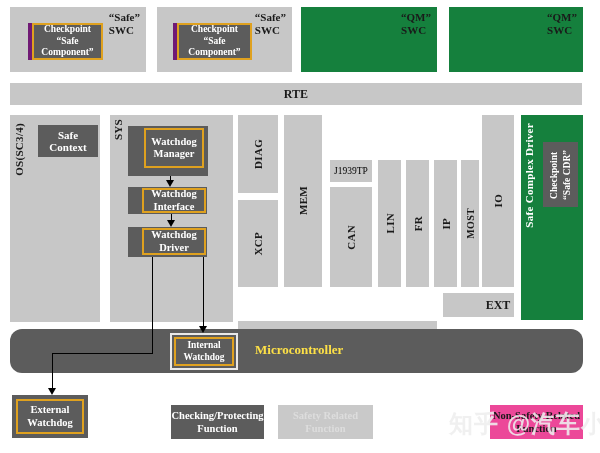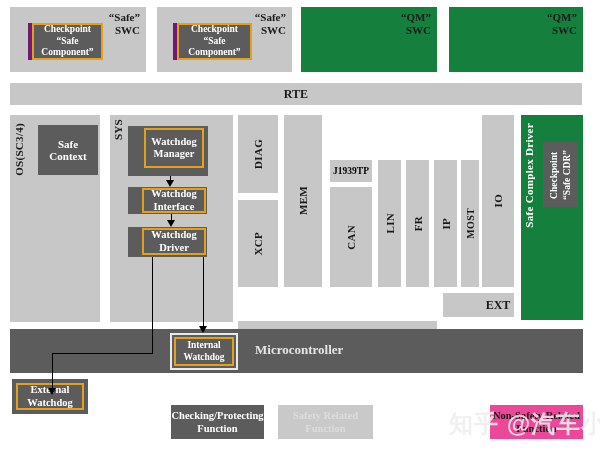--- a/index.html
+++ b/index.html
@@ -9,21 +9,21 @@
   }
   .b { position:absolute; box-sizing:border-box; }
   .lg { background:#c7c7c7; }
   .mg { background:#15803d; }
   .dk { background:#5c5c5c; color:#ffffff; }
   .center { display:flex; align-items:center; justify-content:center; text-align:center; }
   .pre { white-space:pre-line; }
   .vert { writing-mode:vertical-rl; transform:rotate(180deg); }
   .vlabel { font-weight:bold; font-size:11px; color:#1a1a1a; letter-spacing:0.3px; }
 
-  .swc-label { position:absolute; top:4px; right:6px; text-align:right;
+  .swc-label { position:absolute; top:4px; right:6px; 
     font-weight:bold; font-size:11px; line-height:1.15; white-space:pre-line; color:#1a1a1a; }
 
   .cp-outer { position:absolute; background:#701a75; box-sizing:border-box;padding-left:32px; }
   .cp-inner { position:absolute; top:0; bottom:0; left:4px; right:0;
     border:2px solid #dfa11f; background:#5c5c5c; box-sizing:border-box;
     display:flex; align-items:center; justify-content:center; text-align:center;
     font-size:9.5px; line-height:1.2; white-space:pre-line; color:#ffffff; font-weight:bold; }
 
   .wd { position:absolute; background:#5c5c5c; box-sizing:border-box; }
   .wd-inner { position:absolute; border:2px solid #dfa11f; box-sizing:border-box;
@@ -87,21 +87,21 @@
     <div class="swc-label">“QM”
 SWC</div>
   </div>
 
   <div class="b lg center" style="left:10px; top:83px; width:572px; height:22px;">
     <span class="barlabel">RTE</span>
   </div>
 
   <div class="b lg" style="left:10px; top:115px; width:90px; height:207px;">
     <span class="vert vlabel" style="position:absolute; left:3px; top:8px;">OS(SC3/4)</span>
-    <div class="b dk center" style="left:28px; top:10px; width:60px; height:50px; font-size:11px; font-weight:bold;">Safe Context</div>
+    <div class="b dk center" style="left:28px; top:10px; width:60px; height:32px; font-size:11px; font-weight:bold;">Safe Context</div>
   </div>
 
   <div class="b lg" style="left:110px; top:115px; width:123px; height:207px;">
     <span class="vert vlabel" style="position:absolute; left:2px; top:4px;">SYS</span>
     <div class="wd" style="left:18px; top:11px; width:80px; height:50px;">
       <div class="wd-inner wm-inner">Watchdog
 Manager</div>
     </div>
     <div class="wd" style="left:18px; top:72px; width:79px; height:27px;">
       <div class="wd-inner wi-inner">Watchdog
@@ -116,21 +116,21 @@
   <div class="b lg center" style="left:238px; top:115px; width:40px; height:78px;">
     <span class="vert vlabel">DIAG</span>
   </div>
   <div class="b lg center" style="left:238px; top:200px; width:40px; height:87px;">
     <span class="vert vlabel">XCP</span>
   </div>
   <div class="b lg center" style="left:284px; top:115px; width:38px; height:172px;">
     <span class="vert vlabel">MEM</span>
   </div>
   <div class="b lg center" style="left:330px; top:160px; width:42px; height:22px;">
-    <span style="font-weight:bold; font-size:9.5px;">J1939TP</span>
+    <span style="font-weight:normal; font-size:9.5px;">J1939TP</span>
   </div>
   <div class="b lg center" style="left:330px; top:187px; width:42px; height:100px;">
     <span class="vert vlabel">CAN</span>
   </div>
   <div class="b lg center" style="left:378px; top:160px; width:23px; height:127px;">
     <span class="vert vlabel">LIN</span>
   </div>
   <div class="b lg center" style="left:406px; top:160px; width:23px; height:127px;">
     <span class="vert vlabel">FR</span>
   </div>
@@ -151,29 +151,29 @@
   </div>
 
   <div class="b mg" style="left:521px; top:115px; width:62px; height:205px;">
     <span class="vert vlabel" style="position:absolute; left:2px; top:8px; color:#ffffff;">Safe Complex Driver</span>
     <div class="b dk center" style="left:22px; top:27px; width:35px; height:65px;">
       <span class="vert pre" style="font-size:9.5px; font-weight:bold; line-height:1.35; text-align:center;">Checkpoint
 “Safe CDR”</span>
     </div>
   </div>
 
-  <div class="b dk" style="left:10px; top:329px; width:573px; height:44px;">
+  <div class="b dk" style="left:10px; top:329px; width:573px; height:44px;border-radius:12px;">
     <div class="iwd-outer" style="left:160px; top:4px; width:68px; height:37px;">
       <div class="iwd-inner">Internal
 Watchdog</div>
     </div>
-    <span style="position:absolute; left:245px; top:13px; font-size:13px; font-weight:bold; color:#e5e5e5;">Microcontroller</span>
+    <span style="position:absolute; left:245px; top:13px; font-size:13px; font-weight:bold; color:#fde047;">Microcontroller</span>
   </div>
 
-  <div class="b dk" style="left:12px; top:379px; width:76px; height:35px;">
+  <div class="b dk" style="left:12px; top:395px; width:76px; height:43px;">
     <div class="ewd-inner">External
 Watchdog</div>
   </div>
 
   <div class="legend-box dk" style="left:171px; top:405px; width:93px; height:34px;">Checking/Protecting
 Function</div>
   <div class="legend-box" style="left:278px; top:405px; width:95px; height:34px; background:#c9c9c9; color:#dddddd;">Safety Related
 Function</div>
   <div class="legend-box" style="left:490px; top:405px; width:93px; height:34px; background:#ec4899; color:#1a1a1a;">Non-Safety Related
 Function</div>

